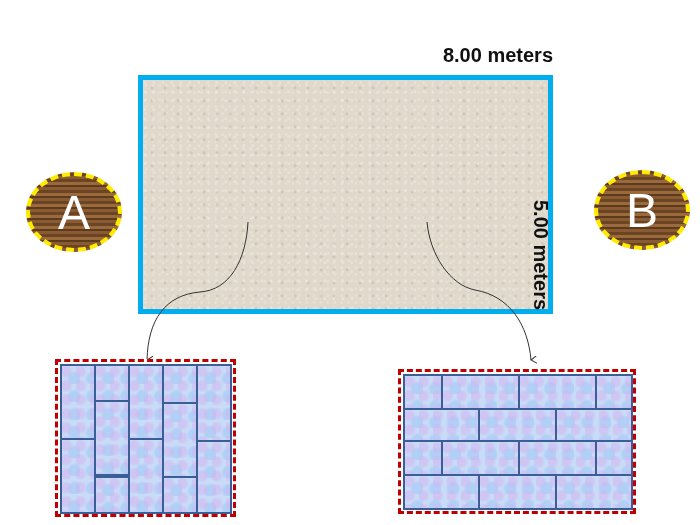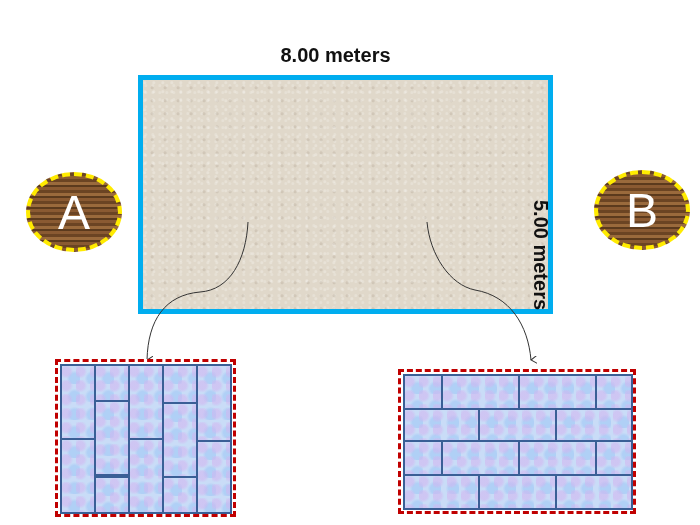--- a/index.html
+++ b/index.html
@@ -8,21 +8,21 @@
   .room {
     left:138px; top:75px; width:405px; height:229px;
     border:5px solid #00adef;
     background:#e0d8ca;
     background-image:
       radial-gradient(circle at 20% 30%, rgba(255,255,255,0.25) 0 1px, transparent 2px),
       radial-gradient(circle at 70% 60%, rgba(120,100,80,0.15) 0 1px, transparent 2px),
       radial-gradient(circle at 40% 80%, rgba(255,255,255,0.2) 0 1px, transparent 2px);
     background-size:9px 9px, 13px 13px, 7px 7px;
   }
-  .label-top { left:128px; top:44px; width:415px; text-align:center; font-weight:bold; font-size:20px; color:#111; }
+  .label-top { left:138px; top:44px; width:415px; text-align:right; font-weight:bold; font-size:20px; color:#111; }
   .label-side {
     left:552px; top:190px; width:130px; height:24px; text-align:center;
     font-weight:bold; font-size:20px; color:#111;
     transform-origin:0 0; transform: translate(0,0) rotate(90deg);
   }
   .badge {
     width:96px; height:80px; border-radius:50%;
     border:4px dashed #ffeb00;
     background: repeating-linear-gradient(0deg, #6b4423 0 3px, #8a5a32 3px 6px, #5b3a1d 6px 8px, #9a6a3c 8px 11px);
     display:flex; align-items:center; justify-content:center;

